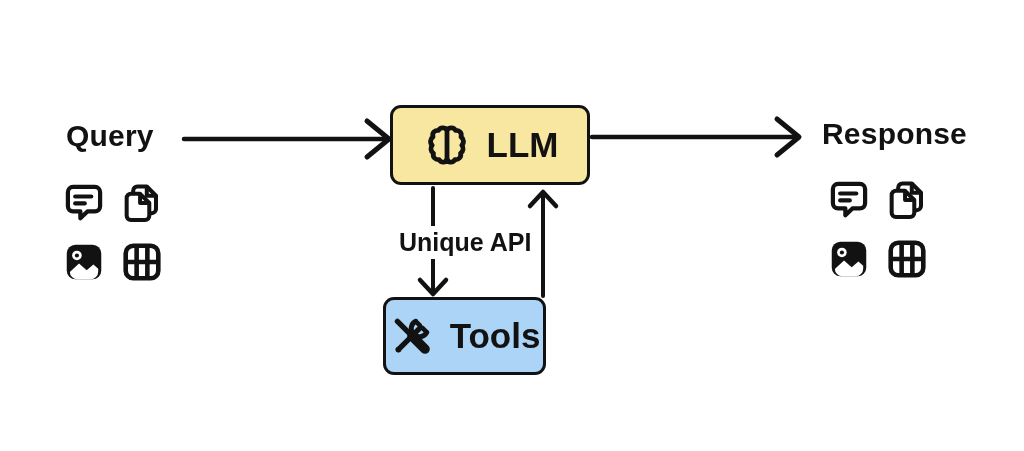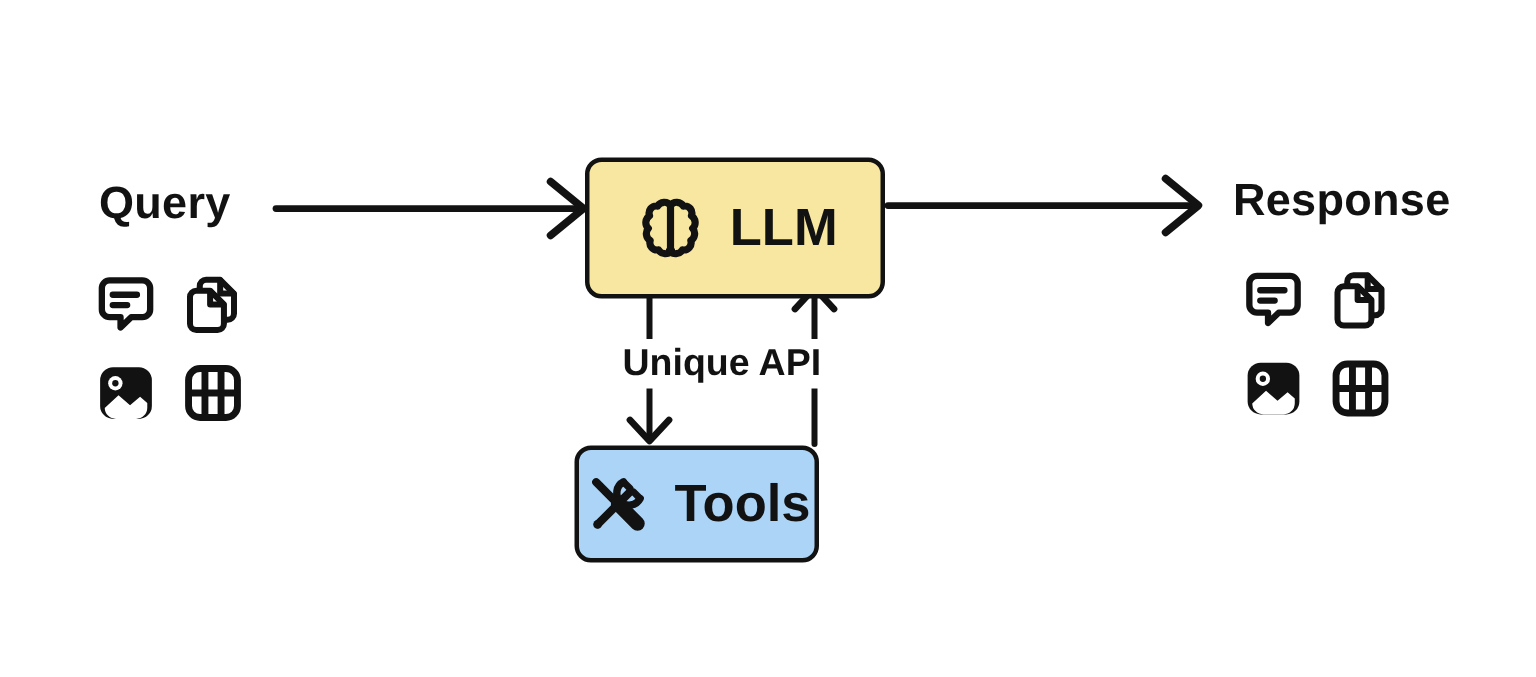--- a/index.html
+++ b/index.html
@@ -4,24 +4,24 @@
 <style>
   html,body{margin:0;padding:0;background:var(--bg,#fff);}
   body{width:1024px;height:451px;overflow:hidden;font-family:"Liberation Sans","DejaVu Sans",sans-serif;}
   .canvas{position:relative;width:1024px;height:451px;background:var(--bg,#fff);}
   .arrow-layer{position:absolute;left:0;top:0;z-index:0;}
   .endpoint-label{position:absolute;z-index:2;font-size:30px;font-weight:600;color:var(--ink,#121212);letter-spacing:.2px;}
   .query-label{left:66px;top:119px;}
   .response-label{left:822px;top:117px;}
   .node{position:absolute;z-index:2;box-sizing:border-box;border:3.5px solid var(--ink,#121212);
         border-radius:11px;display:flex;align-items:center;justify-content:center;gap:15px;}
-  .llm-node{left:390px;top:105px;width:200px;height:94px;background:var(--llm-fill,#F8E7A1);}
+  .llm-node{left:390px;top:105px;width:200px;height:80px;background:var(--llm-fill,#F8E7A1);}
   .tools-node{left:383px;top:297px;width:163px;height:78px;background:var(--tools-fill,#ABD4F6);}
   .node-label{font-size:35px;font-weight:600;color:var(--ink,#121212);}
-  .api-label{position:absolute;z-index:1;left:407px;top:226px;background:var(--bg,#fff);
+  .api-label{position:absolute;z-index:1;left:391px;top:226px;background:var(--bg,#fff);
              padding:2px 8px;font-size:25px;font-weight:600;color:var(--ink,#121212);}
   .icon-grid{position:absolute;z-index:2;display:grid;grid-template-columns:46px 48px;grid-auto-rows:46px;
              column-gap:11px;row-gap:13px;}
   .icon-grid-left{left:61px;top:180px;}
   .icon-grid-right{left:826px;top:177px;}
   .icon-cell{display:flex;align-items:center;justify-content:center;}
   .icon-cell svg{width:46px;height:46px;}
   .node-icon svg{display:block;}
 </style>
 </head>

